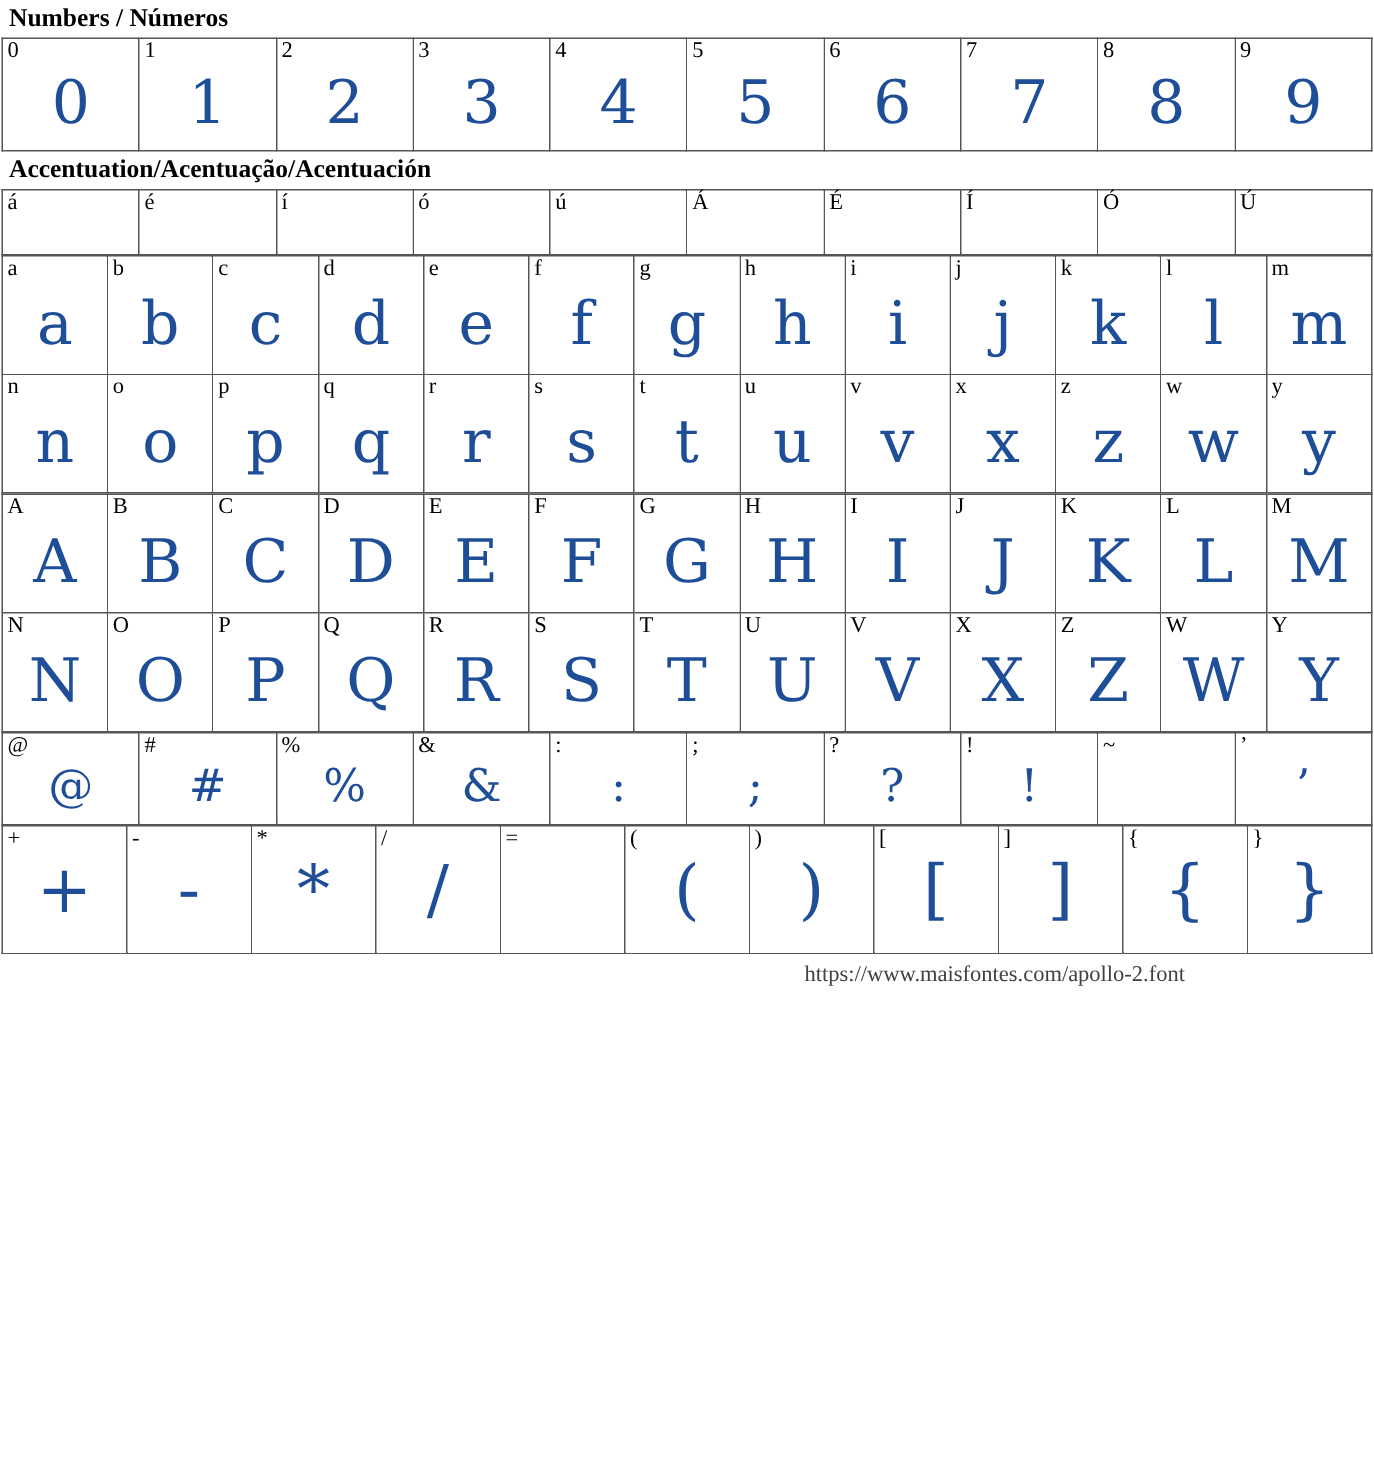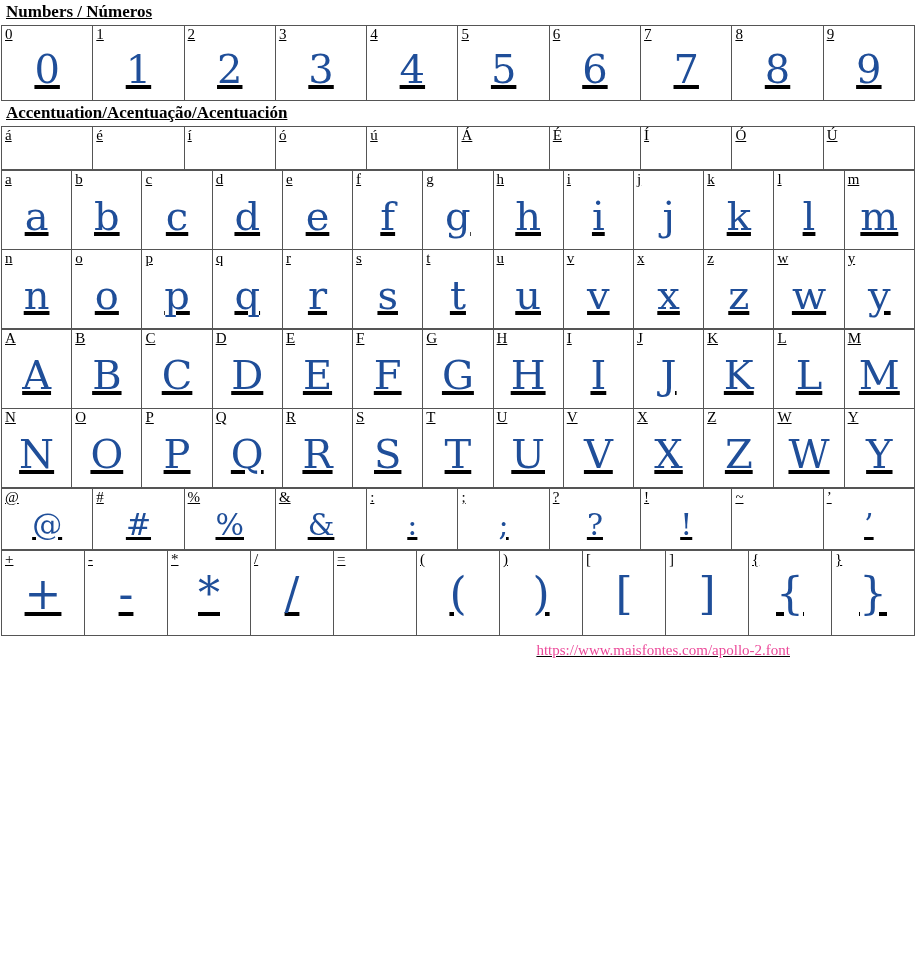--- a/index.html
+++ b/index.html
@@ -11,21 +11,20 @@
     width: 916px;
     height: 975px;
     font-family: "Liberation Serif", serif;
     color: #000000;
     position: relative;
     overflow: hidden;
   }
   .page {
     width: 794px;
     position: relative;
-    text-decoration: underline;
   }
   .section-title {
     font-family: "Liberation Serif", serif;
     font-weight: bold;
     font-size: 17px;
     color: #000000;
     padding: 3px 0 4px 6px;
     line-height: 18px;
   }
   table.grid {
@@ -66,21 +65,21 @@
 
   .r-num .glyph { font-size: 40px; padding-top: 6px; }
   .r-letter .glyph { font-size: 40px; padding-top: 8px; }
   .r-other .glyph { font-size: 30px; padding-top: 4px; }
   .r-sym .glyph { font-size: 44px; padding-top: 4px; }
 
   .footer {
     text-align: right;
     font-family: "Liberation Serif", serif;
     font-size: 15px;
-    color: #ec4899;
+    color: #404040;
     padding: 6px 4px 0 0;
   }
 </style>
 </head>
 <body>
 
 <div class="page">
 
   <div class="section-title">Numbers / Números</div>
   <table class="grid">

